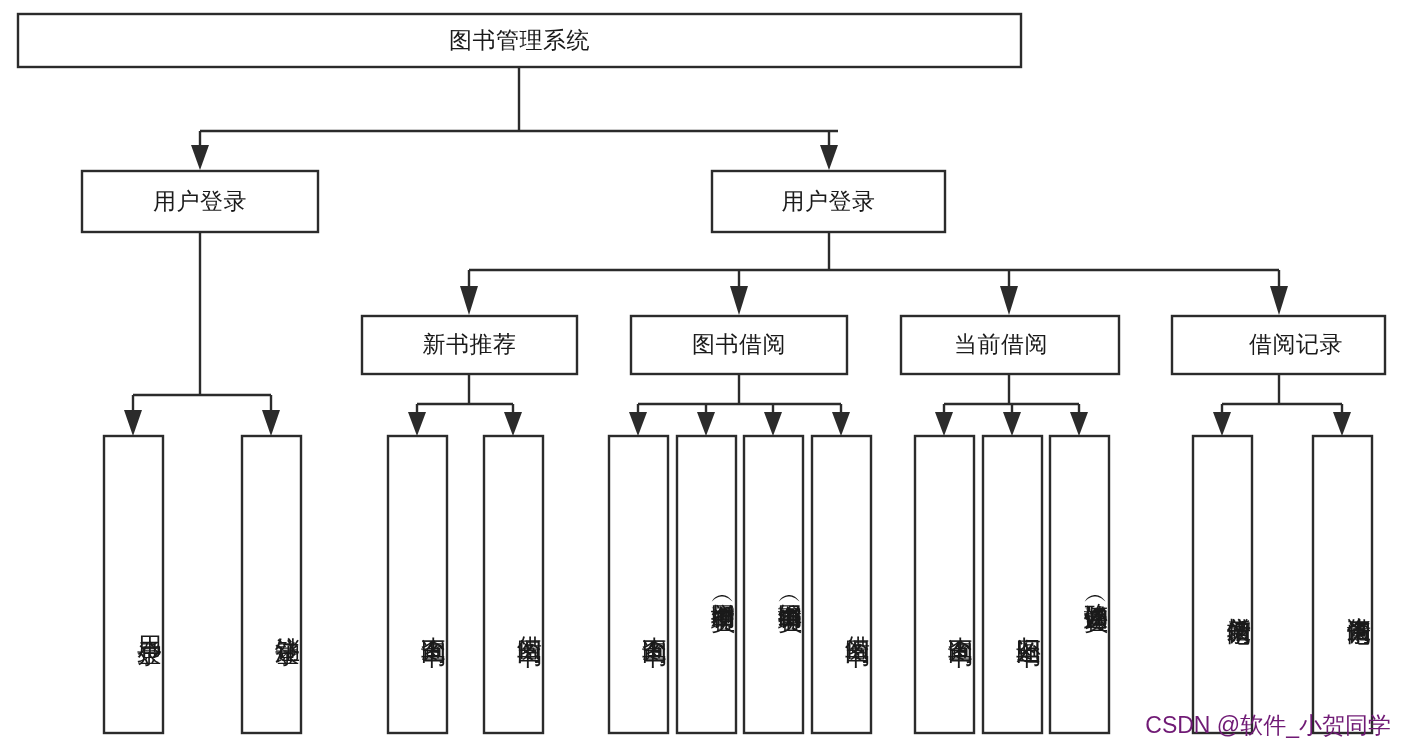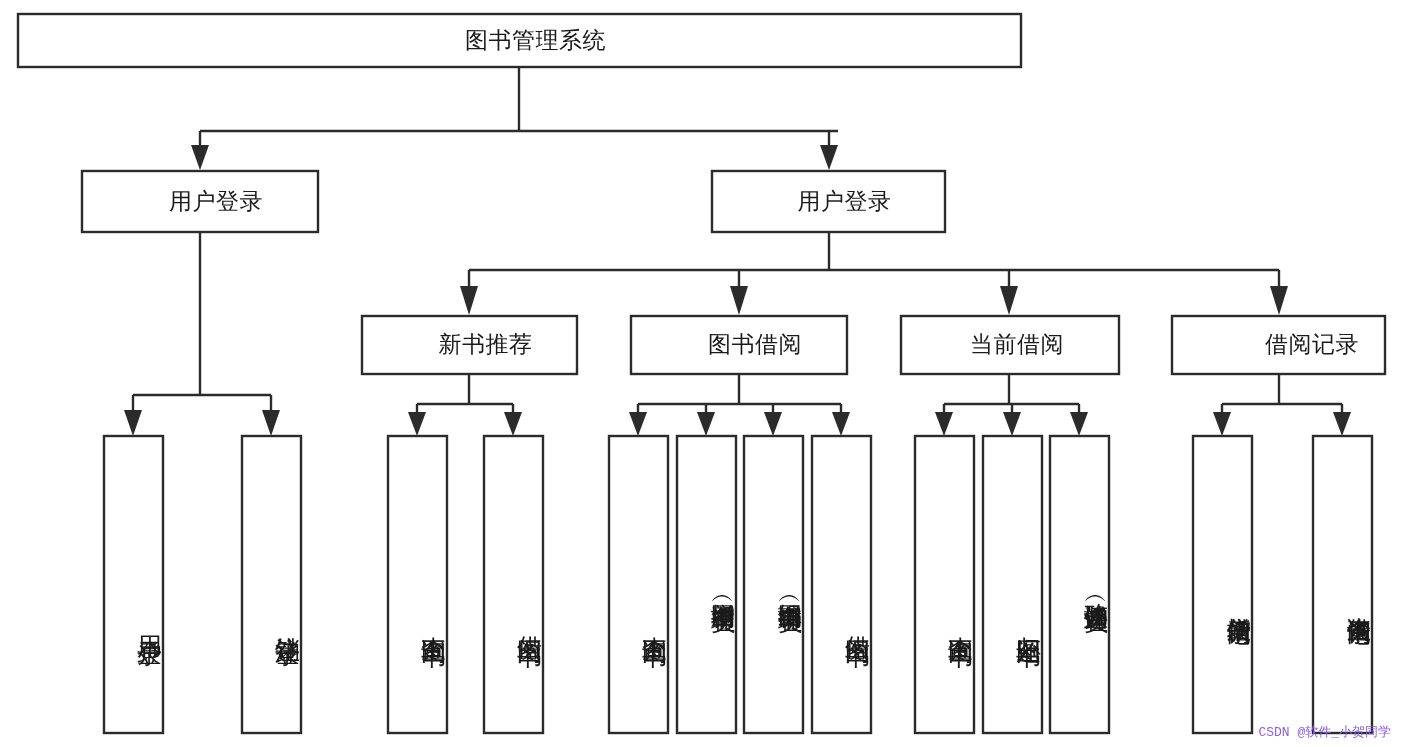--- a/index.html
+++ b/index.html
@@ -46,21 +46,20 @@
     position: absolute;
     display: flex;
     align-items: center;
     justify-content: center;
     color: #1a1a1a;
     font-family: "DejaVu Sans", "Liberation Sans", sans-serif;
     line-height: 1.12;
     letter-spacing: 0.5px;
     white-space: nowrap;
     pointer-events: none;
-    padding-left: 16px;
   }
   .label-horizontal {
     font-size: 23px;
   }
   .label-root {
     font-size: 23px;
   }
   .label-vertical {
     writing-mode: vertical-rl;
     text-orientation: upright;
@@ -72,23 +71,23 @@
     box-sizing: border-box;
   }
   .label-vertical.tall-text {
     font-size: 24px;
     letter-spacing: 1px;
   }
   .watermark {
     position: absolute;
     right: 14px;
     bottom: 6px;
-    font-size: 13px;
-    color: #8b5cf6;
-    font-family: Liberation Mono, monospace;
+    font-size: 23px;
+    color: #701a75;
+    font-family: Liberation Sans, sans-serif;
     white-space: nowrap;
     pointer-events: none;
   }
 </style>
 </head>
 <body>
 
 <div id="diagram-root">
 
   <svg class="diagram-canvas" viewBox="0 0 1405 747">

